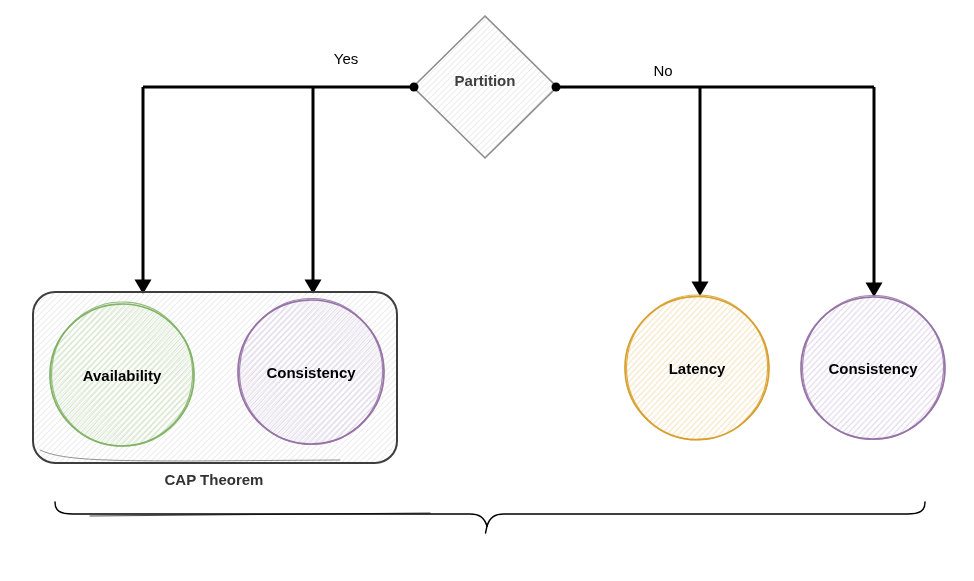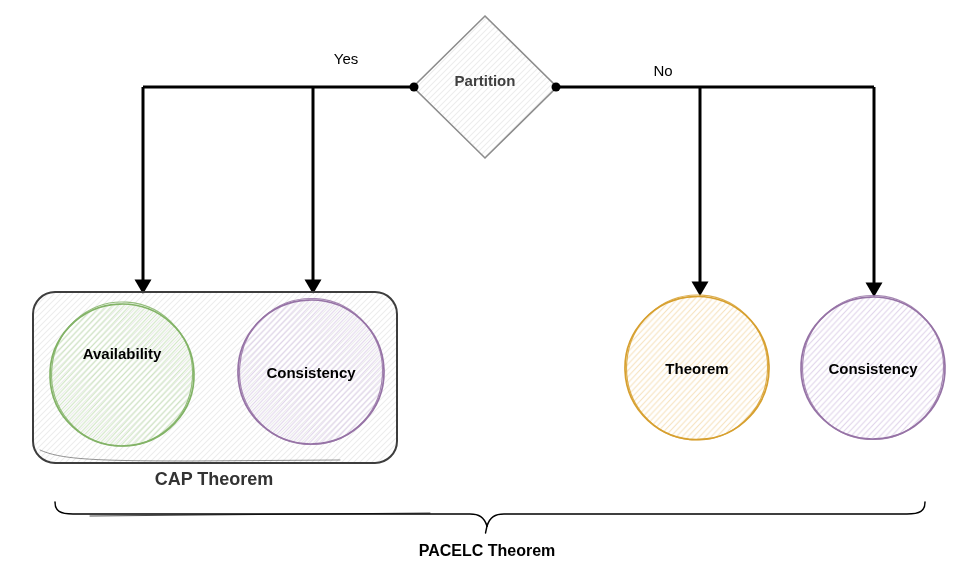--- a/index.html
+++ b/index.html
@@ -24,21 +24,21 @@
     position: absolute;
     transform: translate(-50%, -50%);
     white-space: nowrap;
     font-size: 15px;
     color: #000000;
     text-align: center;
   }
   .lbl.bold { font-weight: bold; }
   .lbl.branch { font-weight: normal; color: #000000; }
   .lbl.decision { font-weight: bold; color: var(--diamond-text, #3f3f3f); }
-  .lbl.group-title { font-weight: bold; color: var(--group-label-text, #333333); font-size: 18px; }
+  .lbl.group-title { font-weight: bold; color: var(--group-label-text, #333333); font-size: 15px; }
   .lbl.footer-title { font-weight: bold; color: #000000; font-size: 16px; }
   .hatch-line { stroke-width: 1.1; fill: none; }
   .edge { stroke: var(--line, #000); stroke-width: 3; fill: none; }
   .arrowhead { fill: var(--line, #000); stroke: none; }
   .dot { fill: var(--line, #000); }
   .sketch { stroke-linecap: round; stroke-linejoin: round; fill: none; }
 </style>
 </head>
 <body>
 
@@ -111,21 +111,20 @@
       <path class="sketch" d="M925,502 C925,511 920,514 907,514 L504,514 C495,514 490,517 487,526" style="stroke: var(--line, #000)" stroke-width="1.5"></path>
       <path class="sketch" d="M487,526 L485.5,533" style="stroke: var(--line, #000)" stroke-width="1.4"></path>
       <path class="sketch" d="M90,516 L430,513" style="stroke: var(--line, #000)" stroke-width="1" opacity="0.7"></path>
     </g>
   </svg>
 
   <div class="lbl branch" style="left:346px; top:58px;">Yes</div>
   <div class="lbl branch" style="left:663px; top:70px;">No</div>
   <div class="lbl decision" style="left:485px; top:80px;">Partition</div>
 
-  <div class="lbl bold" style="left:122px; top:353px;">Availability</div>
+  <div class="lbl bold" style="left:122px; top:375px;">Availability</div>
   <div class="lbl bold" style="left:311px; top:372px;">Consistency</div>
-  <div class="lbl bold" style="left:697px; top:368px;">Theorem</div>
+  <div class="lbl bold" style="left:697px; top:368px;">Latency</div>
   <div class="lbl bold" style="left:873px; top:368px;">Consistency</div>
 
   <div class="lbl group-title" style="left:214px; top:479px;">CAP Theorem</div>
-  <div class="lbl footer-title" style="left:487px; top:551px;">PACELC Theorem</div>
 
 </div>
 
 </body></html>

